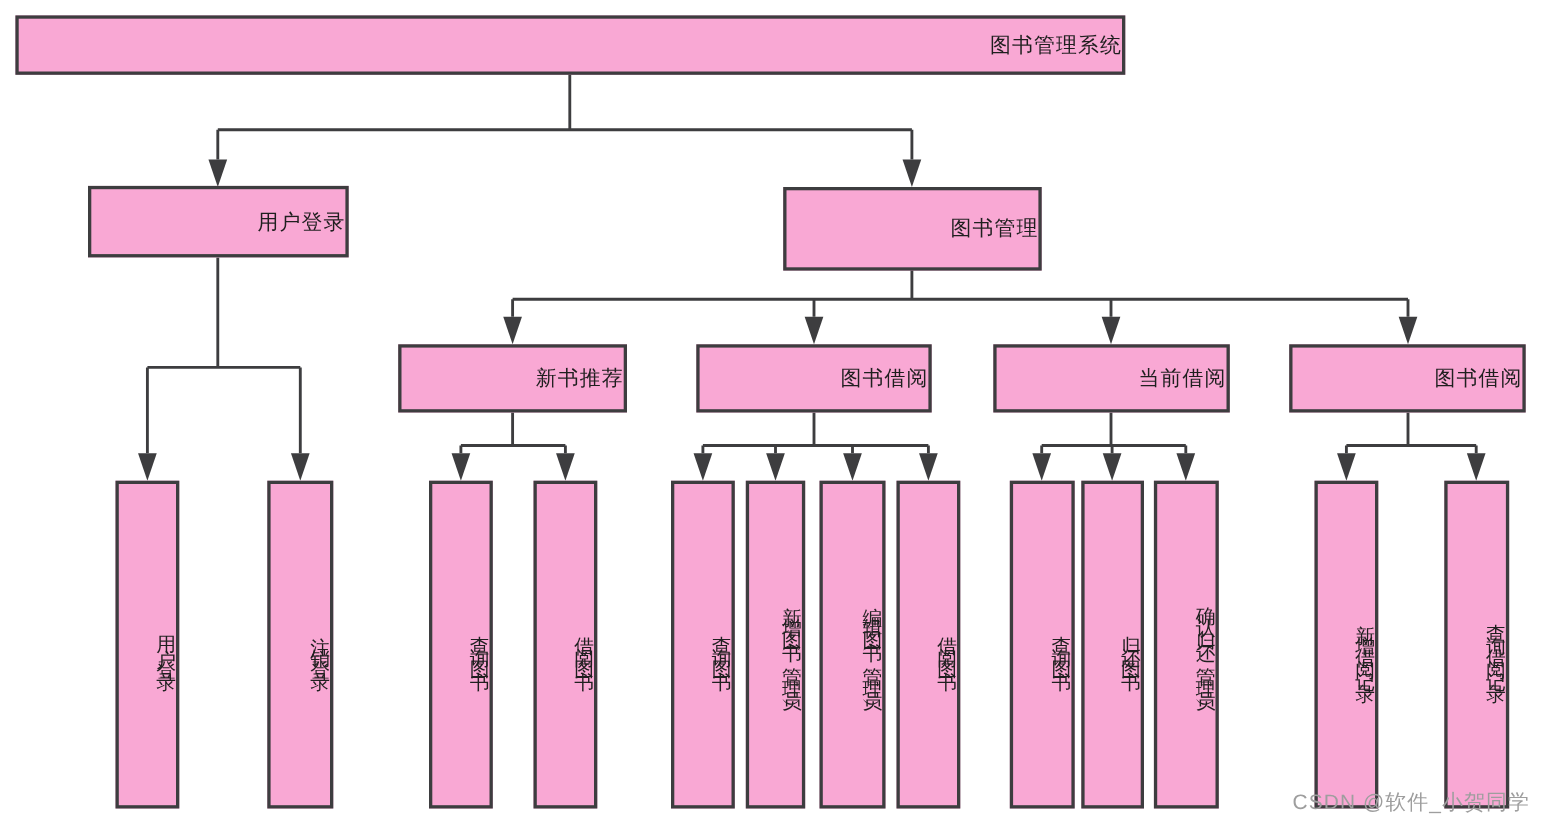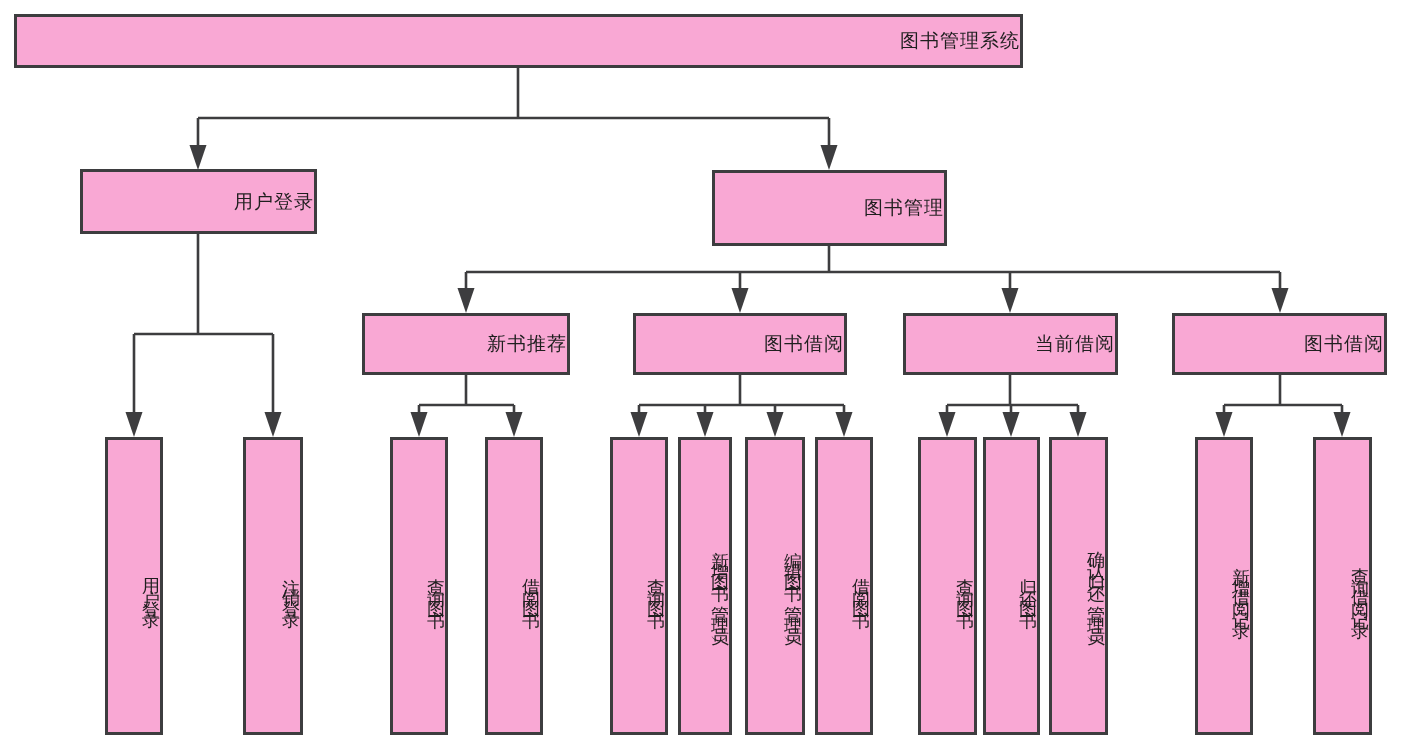--- a/index.html
+++ b/index.html
@@ -162,14 +162,15 @@
     <span class="v-text">确认归还（管理员）</span>
   </div>
 
   <div class="box v-box" style="left:1195px; top:437px; width:58px; height:298px;">
     <span class="v-text">新增借阅记录</span>
   </div>
   <div class="box v-box" style="left:1313px; top:437px; width:59px; height:298px;">
     <span class="v-text">查询借阅记录</span>
   </div>
 
+  <div class="watermark">CSDN @软件_小贺同学</div>
 
 </div>
 
 </body></html>

